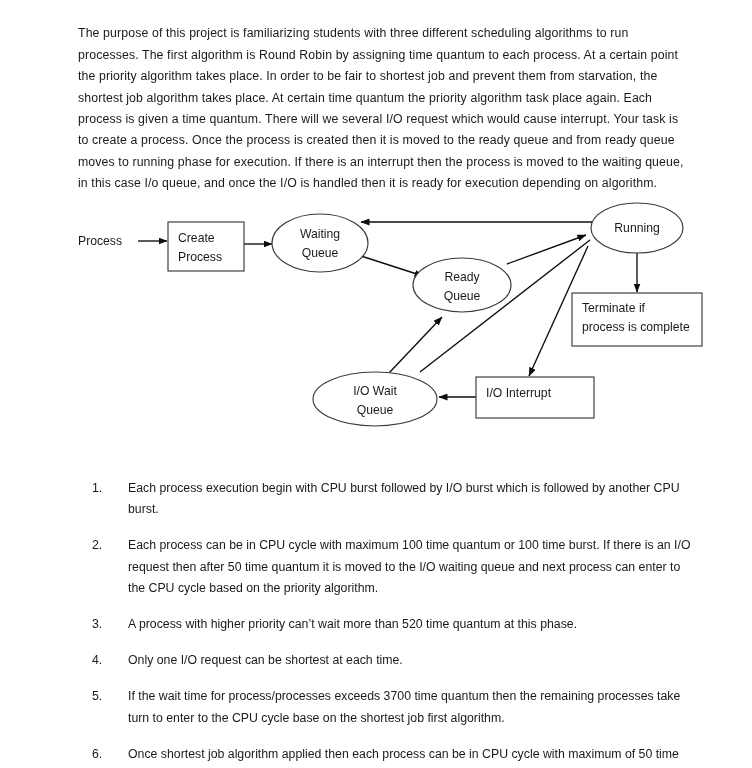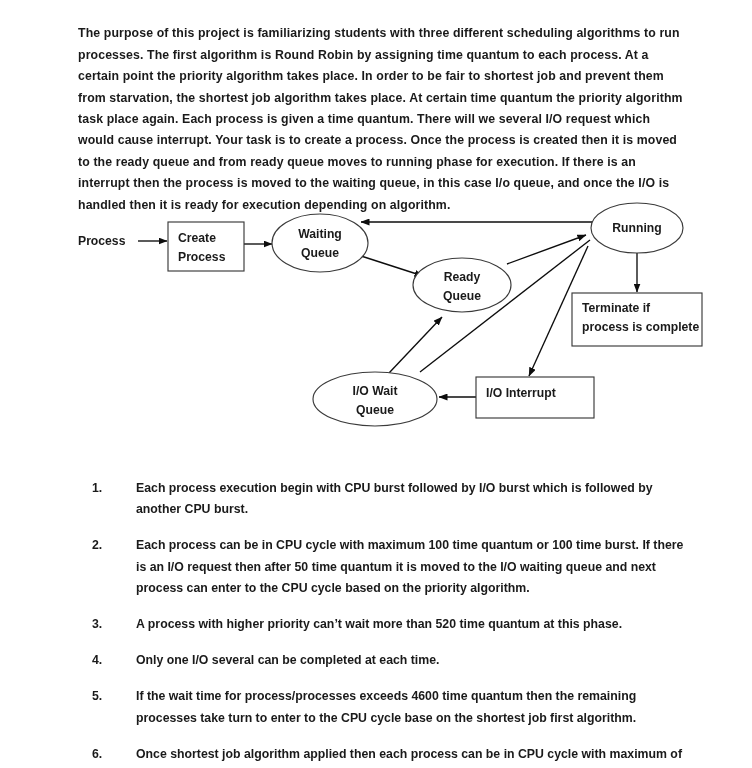--- a/index.html
+++ b/index.html
@@ -14,21 +14,20 @@
     overflow: hidden;
     font-family: "Liberation Sans", sans-serif;
     color: #000000;
   }
 
   .page {
     position: absolute;
     left: 0; top: 0;
     width: 752px;
     height: 768px;
-    font-weight: bold;
   }
 
   
   .intro {
     position: absolute;
     left: 78px;
     top: 11px;
     width: 610px;
     font-size: 12.3px;
     line-height: 21.4px;
@@ -80,21 +79,20 @@
   }
   .list-item .num {
     position: absolute;
     left: 0;
     top: 0;
     width: 24px;
     text-align: left;
   }
   .list-item .body {
     display: block;
-    margin-left: 8px;
   }
 </style>
 </head>
 <body>
 
 <div class="page">
 
   <p class="intro">The purpose of this project is familiarizing students with three different scheduling algorithms to run processes. The first algorithm is Round Robin by assigning time quantum to each process. At a certain point the priority algorithm takes place. In order to be fair to shortest job and prevent them from starvation, the shortest job algorithm takes place. At certain time quantum the priority algorithm task place again. Each process is given a time quantum. There will we several I/O request which would cause interrupt.  Your task is to create a process. Once the process is created then it is moved to the ready queue and from ready queue moves to running phase for execution. If there is an interrupt then the process is moved to the waiting queue, in this case I/o queue, and once the I/O is handled then it is ready for execution depending on algorithm.</p>
 
   <div class="diagram">
@@ -168,26 +166,26 @@
       <span class="body">Each process can be in CPU cycle with maximum 100 time quantum or 100 time burst. If there is an I/O request  then after 50 time quantum it is moved to the I/O waiting queue and next process can enter to the CPU cycle based on the priority algorithm.</span>
     </div>
 
     <div class="list-item">
       <span class="num">3.</span>
       <span class="body">A process with higher priority can’t wait more than 520 time quantum at this phase.</span>
     </div>
 
     <div class="list-item">
       <span class="num">4.</span>
-      <span class="body">Only one I/O several can be completed at each time.</span>
+      <span class="body">Only one I/O request can be shortest at each time.</span>
     </div>
 
     <div class="list-item">
       <span class="num">5.</span>
-      <span class="body">If the wait time for process/processes exceeds 4600 time quantum then the remaining processes take turn to enter to the CPU cycle base on the shortest job first algorithm.</span>
+      <span class="body">If the wait time for process/processes exceeds 3700 time quantum then the remaining processes take turn to enter to the CPU cycle base on the shortest job first algorithm.</span>
     </div>
 
     <div class="list-item">
       <span class="num">6.</span>
       <span class="body">Once shortest job algorithm applied then each process can be in CPU cycle with maximum of 50 time quantum. If there is an I/O request then after 35 time quantum it is removed to the I/O</span>
     </div>
 
   </div>
 
 </div>

